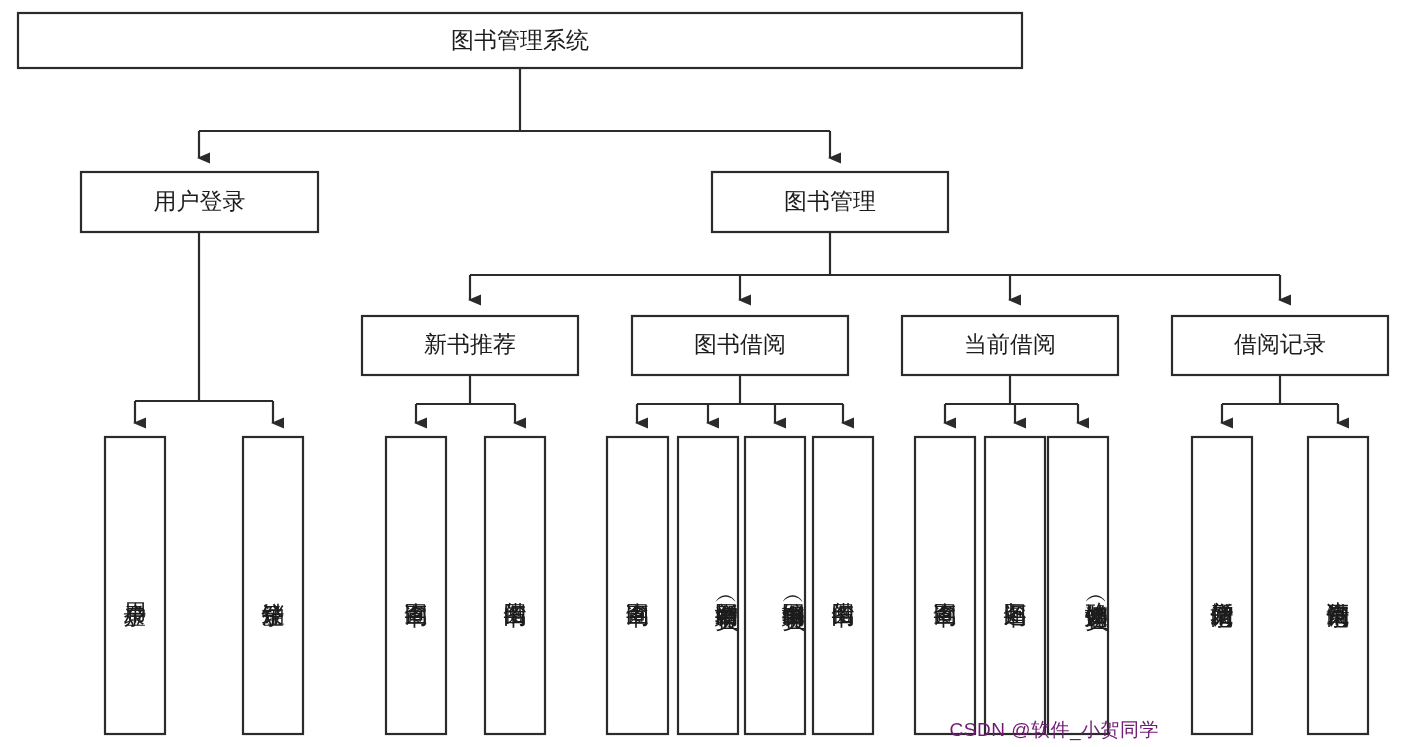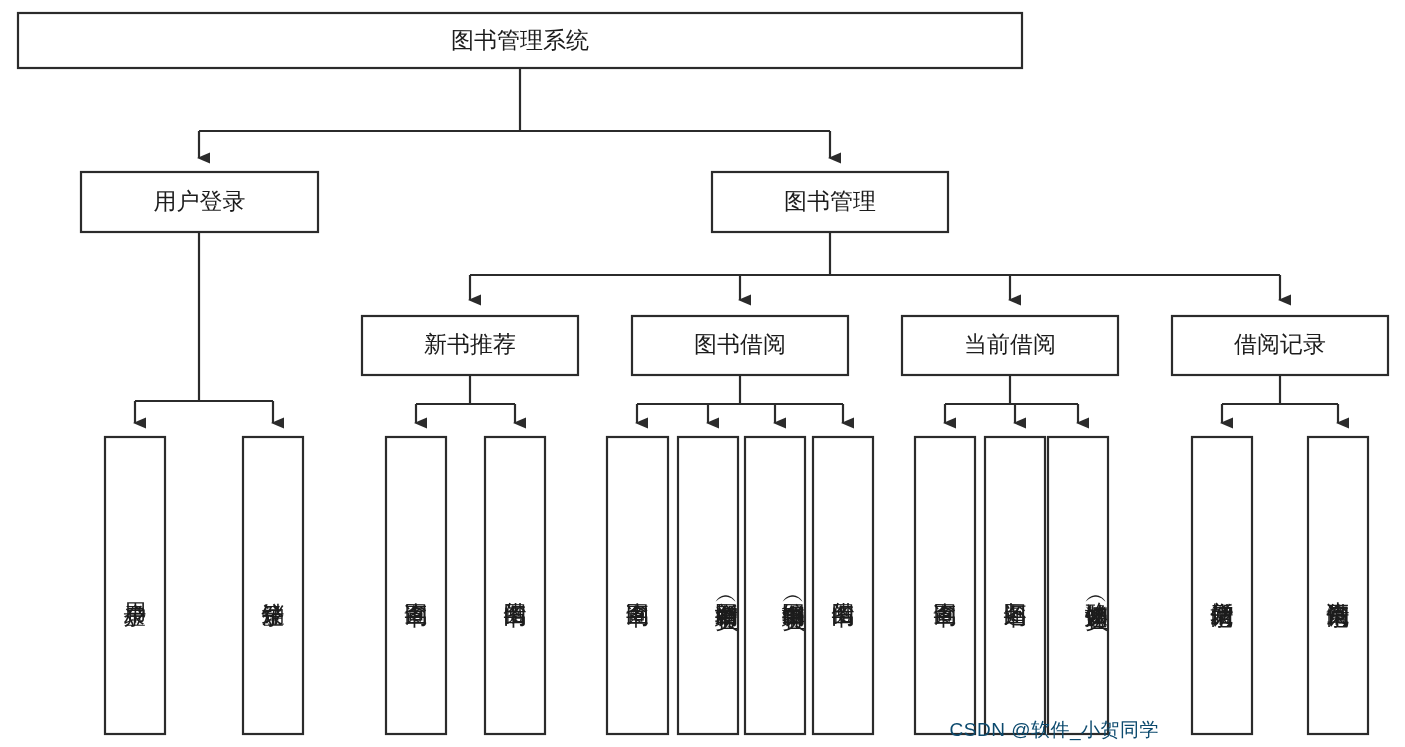--- a/index.html
+++ b/index.html
@@ -64,21 +64,21 @@
     align-items: center;
     justify-content: center;
     pointer-events: none;
   }
   .watermark {
     position: absolute;
     right: 8px;
     bottom: 4px;
     font-family: "Liberation Sans", "DejaVu Sans", sans-serif;
     font-size: 19px;
-    color: #0c4a6e;
+    color: #701a75;
     letter-spacing: 0.5px;
     white-space: nowrap;
   }
 </style>
 </head>
 <body>
 
 <div id="diagram-root">
 
   <svg id="flow" viewBox="0 0 1405 747" xmlns="http://www.w3.org/2000/svg">

